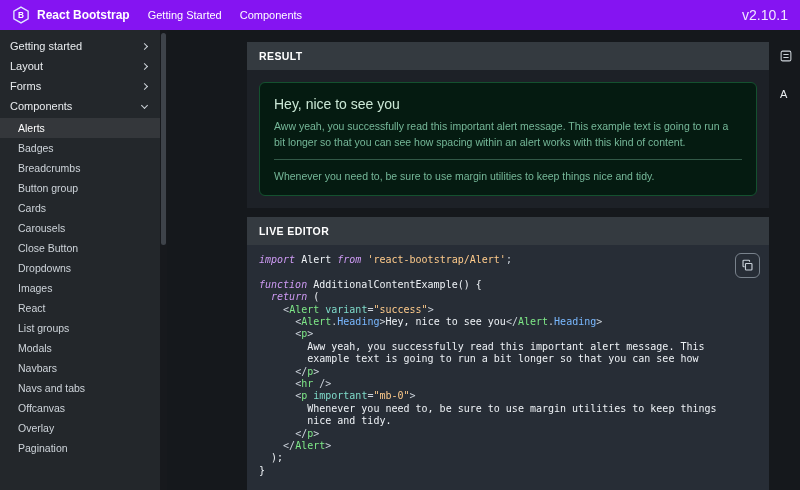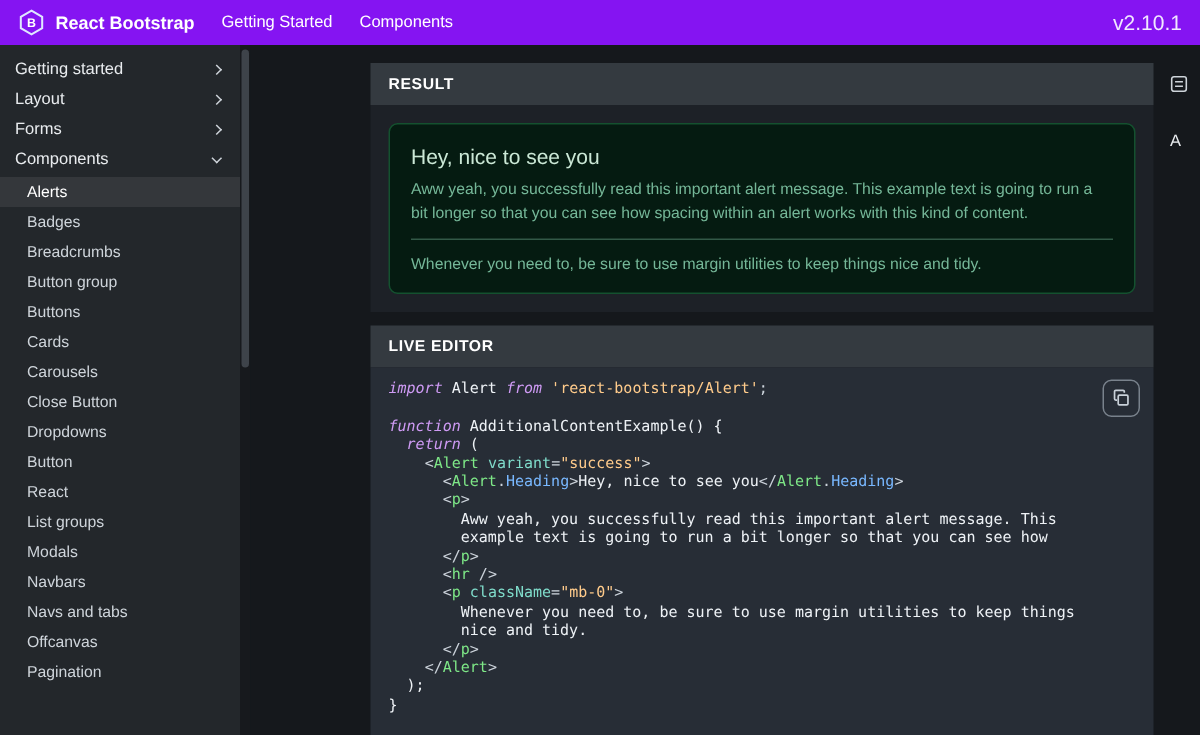--- a/index.html
+++ b/index.html
@@ -109,32 +109,32 @@
       </div>
       <div class="side-item">
         <span>Components</span>
         <span class="chev down"></span>
       </div>
       <div class="sub-list">
         <div class="sub-item active">Alerts</div>
         <div class="sub-item">Badges</div>
         <div class="sub-item">Breadcrumbs</div>
         <div class="sub-item">Button group</div>
-        <div class="sub-item">Buttons</div>
         <div class="sub-item">Cards</div>
         <div class="sub-item">Carousels</div>
         <div class="sub-item">Close Button</div>
         <div class="sub-item">Dropdowns</div>
-        <div class="sub-item">Button</div>
+        <div class="sub-item">Images</div>
         <div class="sub-item">React</div>
         <div class="sub-item">List groups</div>
         <div class="sub-item">Modals</div>
         <div class="sub-item">Navbars</div>
         <div class="sub-item">Navs and tabs</div>
         <div class="sub-item">Offcanvas</div>
+        <div class="sub-item">Overlay</div>
         <div class="sub-item">Pagination</div>
       </div>
     </nav>
 </aside>
 <div class="sidebar-scrollbar">
   <div class="thumb"></div>
 </div>
 
 <main class="main">
   <div class="content-col">
@@ -159,21 +159,21 @@
             <div class="code-line">&nbsp;</div>
             <div class="code-line"><span class="tk-kw">function</span><span class="tk-pl"> AdditionalContentExample() {</span></div>
             <div class="code-line"><span class="tk-pl">  </span><span class="tk-kw">return</span><span class="tk-pl"> (</span></div>
             <div class="code-line"><span class="tk-pl">    </span><span class="tk-pu">&lt;</span><span class="tk-tag">Alert</span><span class="tk-pl"> </span><span class="tk-attr">variant</span><span class="tk-pu">=</span><span class="tk-str">"success"</span><span class="tk-pu">&gt;</span></div>
             <div class="code-line"><span class="tk-pl">      </span><span class="tk-pu">&lt;</span><span class="tk-tag">Alert</span><span class="tk-pu">.</span><span class="tk-prop">Heading</span><span class="tk-pu">&gt;</span><span class="tk-pl">Hey, nice to see you</span><span class="tk-pu">&lt;/</span><span class="tk-tag">Alert</span><span class="tk-pu">.</span><span class="tk-prop">Heading</span><span class="tk-pu">&gt;</span></div>
             <div class="code-line"><span class="tk-pl">      </span><span class="tk-pu">&lt;</span><span class="tk-tag">p</span><span class="tk-pu">&gt;</span></div>
             <div class="code-line"><span class="tk-pl">        Aww yeah, you successfully read this important alert message. This</span></div>
             <div class="code-line"><span class="tk-pl">        example text is going to run a bit longer so that you can see how</span></div>
             <div class="code-line"><span class="tk-pl">      </span><span class="tk-pu">&lt;/</span><span class="tk-tag">p</span><span class="tk-pu">&gt;</span></div>
             <div class="code-line"><span class="tk-pl">      </span><span class="tk-pu">&lt;</span><span class="tk-tag">hr</span><span class="tk-pl"> </span><span class="tk-pu">/&gt;</span></div>
-            <div class="code-line"><span class="tk-pl">      </span><span class="tk-pu">&lt;</span><span class="tk-tag">p</span><span class="tk-pl"> </span><span class="tk-attr">className</span><span class="tk-pu">=</span><span class="tk-str">"mb-0"</span><span class="tk-pu">&gt;</span></div>
+            <div class="code-line"><span class="tk-pl">      </span><span class="tk-pu">&lt;</span><span class="tk-tag">p</span><span class="tk-pl"> </span><span class="tk-attr">important</span><span class="tk-pu">=</span><span class="tk-str">"mb-0"</span><span class="tk-pu">&gt;</span></div>
             <div class="code-line"><span class="tk-pl">        Whenever you need to, be sure to use margin utilities to keep things</span></div>
             <div class="code-line"><span class="tk-pl">        nice and tidy.</span></div>
             <div class="code-line"><span class="tk-pl">      </span><span class="tk-pu">&lt;/</span><span class="tk-tag">p</span><span class="tk-pu">&gt;</span></div>
             <div class="code-line"><span class="tk-pl">    </span><span class="tk-pu">&lt;/</span><span class="tk-tag">Alert</span><span class="tk-pu">&gt;</span></div>
             <div class="code-line"><span class="tk-pl">  );</span></div>
             <div class="code-line"><span class="tk-pl">}</span></div>
             <div class="code-line">&nbsp;</div>
           </div>
         <button class="copy-btn">
           <svg width="13" height="13" viewBox="0 0 16 16" fill="none" stroke="#c9d1d9" stroke-width="1.4">

